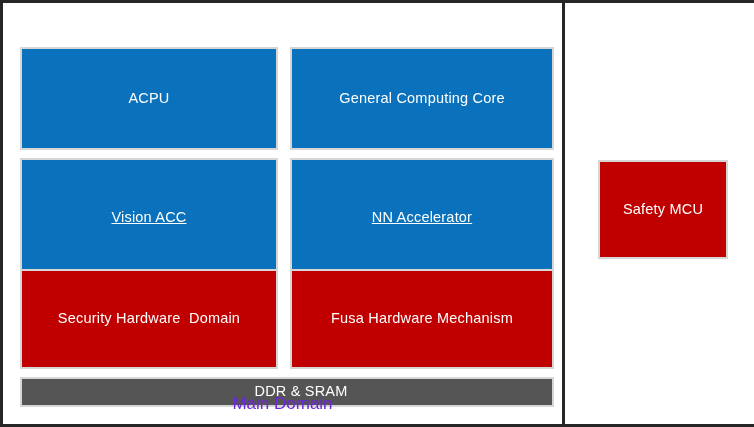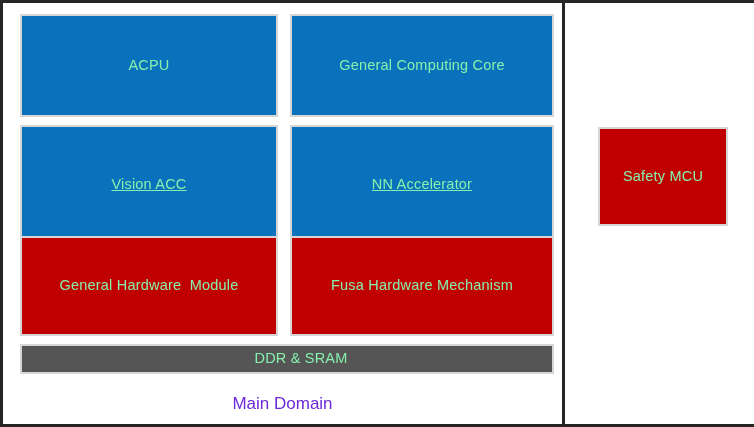--- a/index.html
+++ b/index.html
@@ -46,26 +46,27 @@
   }
 
   
   .block {
     position: absolute;
     box-sizing: border-box;
     border: 2px solid #d6d6d6;
     display: flex;
     align-items: center;
     justify-content: center;
-    color: #86efac;
+    color: #ffffff;
     font-size: 14.5px;
     letter-spacing: 0.2px;
     white-space: pre;
     text-align: center;
     line-height: 1.1;
+    margin-top: 33px;
   }
 
   .block.blue  { background: #0a72bc; }
   .block.red   { background: #c00000; }
   .block.gray  { background: #555555; }
 
   
   .col-left  { left: 17px;  width: 258px; }
   .col-right { left: 287px; width: 264px; }
 
@@ -112,21 +113,21 @@
   <div class="panel" id="main-domain-panel">
 
     <div class="block blue col-left row-1">ACPU</div>
 
     <div class="block blue col-right row-1">General Computing Core</div>
 
     <div class="block blue col-left row-2">Vision ACC</div>
 
     <div class="block blue col-right row-2">NN Accelerator</div>
 
-    <div class="block red col-left row-3">General Hardware  Module</div>
+    <div class="block red col-left row-3">Security Hardware  Domain</div>
 
     <div class="block red col-right row-3">Fusa Hardware Mechanism</div>
 
     <div class="block gray" id="ddr-sram-block">DDR &amp; SRAM</div>
 
     <div class="domain-label" id="main-domain-label">Main Domain</div>
   </div>
 
   <div class="panel" id="mcu-domain-panel">
 

